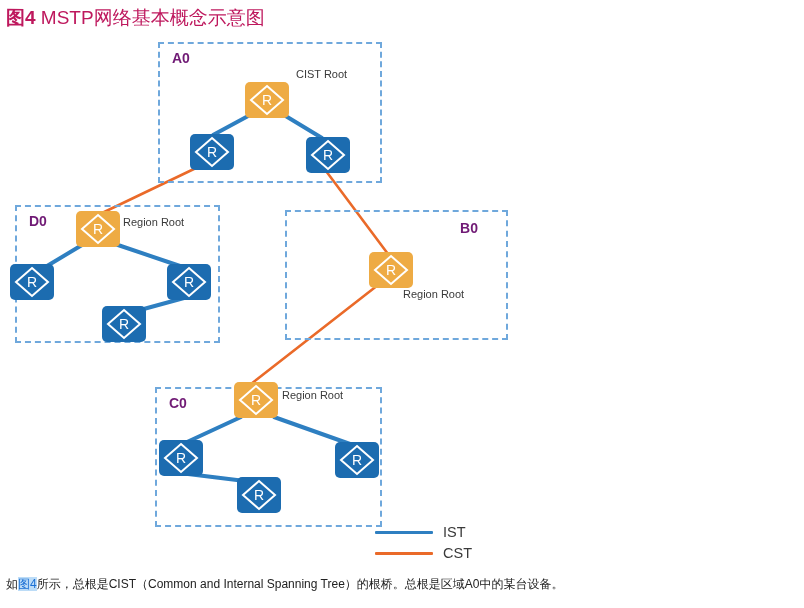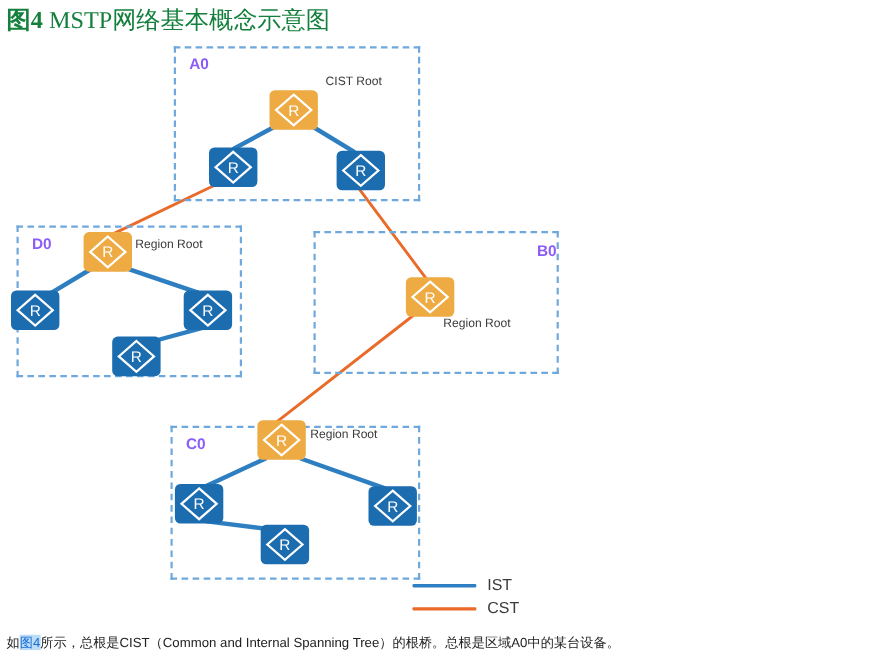--- a/index.html
+++ b/index.html
@@ -14,25 +14,24 @@
     overflow: hidden;
     font-family: "Liberation Sans", "DejaVu Sans", sans-serif;
     color: #333333;
   }
 
   
   #fig-title {
     position: absolute;
     left: 6px;
     top: 7px;
-    font-size: 22px;
+    font-size: 19px;
     line-height: 22px;
-    color: #15803d;
-    white-space: nowrap;
-    font-family: Liberation Serif, serif;
+    color: #be185d;
+    white-space: nowrap;
   }
   #fig-title .fig-num {
     font-weight: bold;
   }
   #fig-title .fig-text {
     font-weight: normal;
   }
 
   
   #diagram {
@@ -54,25 +53,25 @@
   .region {
     position: absolute;
     border: 2px dashed #6fa8dc;
     background: transparent;
     box-sizing: border-box;
   }
   .region-label {
     position: absolute;
     font-size: 14px;
     font-weight: bold;
-    color: #8b5cf6;
+    color: #701a75;
     white-space: nowrap;
   }
   .region-label.left  { left: 12px; top: 6px; }
-  .region-label.right { right: 0; top: 8px; }
+  .region-label.right { right: 28px; top: 8px; }
 
   
   .node {
     position: absolute;
     width: 44px;
     height: 36px;
     border-radius: 5px;
     box-sizing: border-box;
   }
   .node.blue   { background: #1c6cb0; }

